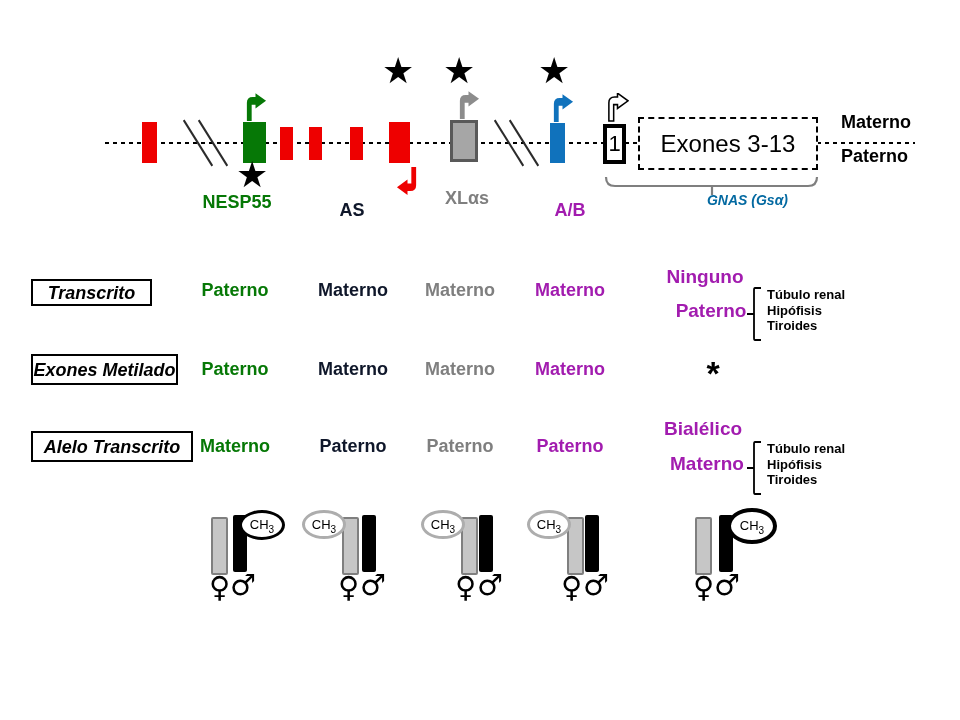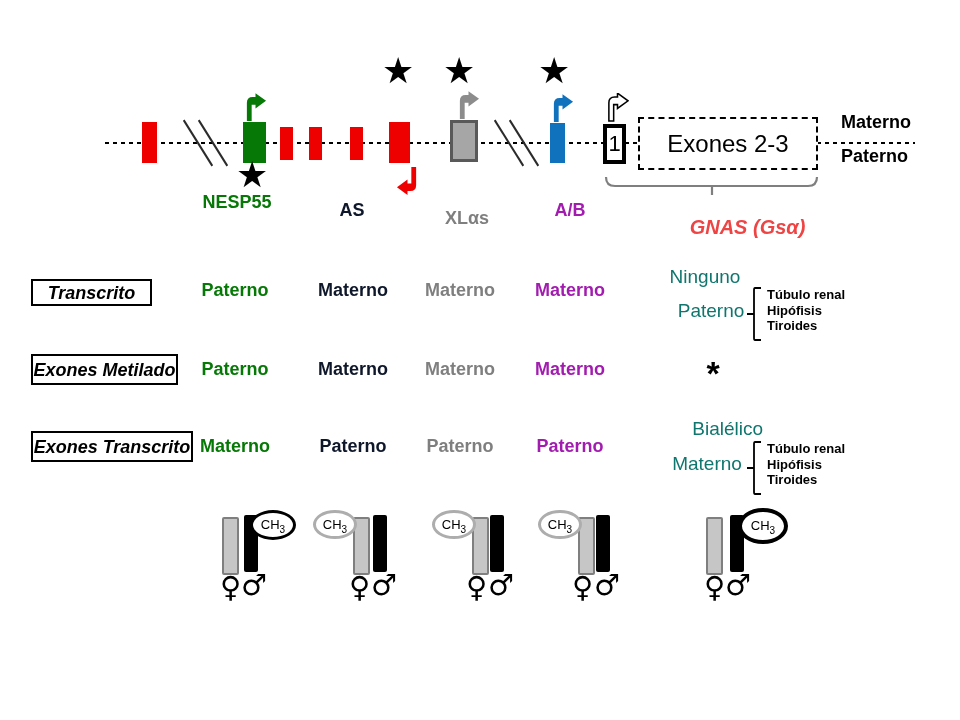--- a/index.html
+++ b/index.html
@@ -16,32 +16,32 @@
   .slash{position:absolute;width:2px;height:54px;background:#2b2b2b;transform:rotate(-32deg);z-index:2;}
   .star{position:absolute;font-size:36px;line-height:36px;color:#000;z-index:3;}
   .flag{position:absolute;z-index:3;}
   .flag.flip{transform:rotate(180deg);}
   .box1{position:absolute;left:603px;top:124px;width:23px;height:40px;border:4px solid #000;background:#fff;
     box-sizing:border-box;z-index:2;text-align:center;font-size:22px;line-height:32px;color:#000;}
   .exones{position:absolute;left:638px;top:117px;width:180px;height:53px;border:2px dashed #000;background:#fff;
     box-sizing:border-box;z-index:2;text-align:center;font-size:24px;line-height:50px;color:#000;}
   .linelabel{position:absolute;width:90px;font-size:18px;font-weight:bold;color:#000;z-index:3;}
   .genelabel{position:absolute;width:110px;text-align:center;font-size:18px;font-weight:bold;}
-  .gnaslabel{position:absolute;left:645px;top:216px;width:205px;text-align:center;font-size:20px;
-    font-weight:bold;font-style:italic;color:#ef4444;}
+  .gnaslabel{position:absolute;left:645px;top:192px;width:205px;text-align:center;font-size:14px;
+    font-weight:bold;font-style:italic;color:#0369a1;}
   
   .rowbox{position:absolute;left:31px;border:2px solid #000;box-sizing:border-box;background:#fff;
     text-align:center;font-weight:bold;font-style:italic;font-size:18px;color:#000;}
   .val{position:absolute;width:110px;text-align:center;font-weight:bold;font-size:18px;}
   .c-green{color:#067806;} .c-red{color:#0f172a;} .c-gray{color:#7F7F7F;} .c-blue{color:#a21caf;}
-  .gnascol{position:absolute;width:120px;text-align:center;font-weight:normal;font-size:19px;color:#0f766e;}
+  .gnascol{position:absolute;width:120px;text-align:center;font-weight:bold;font-size:19px;color:#a21caf;}
   .tissue{position:absolute;left:767px;font-weight:bold;font-size:13px;line-height:14px;color:#000;}
   .aster{position:absolute;left:653px;top:354px;width:120px;text-align:center;font-weight:bold;font-size:34px;color:#000;}
   
-  .chrom{position:absolute;width:120px;height:100px;margin-left:11px;}
+  .chrom{position:absolute;width:120px;height:100px;}
   .gbar{position:absolute;width:13px;height:54px;background:#C6C6C6;border:2px solid #7F7F7F;
     box-sizing:content-box;border-radius:2px;}
   .bbar{position:absolute;width:14px;height:57px;background:#000;border-radius:2px;}
   .ch3{position:absolute;border-radius:50%;background:#fff;text-align:center;font-size:13px;color:#000;z-index:4;}
   .ch3 sub{font-size:10px;}
   .ch3.dark{border:3px solid #000;width:40px;height:24px;line-height:24px;}
   .ch3.lite{border:3px solid #ADADAD;width:38px;height:23px;line-height:23px;}
   .sym{position:absolute;font-size:29px;line-height:30px;color:#000;font-family:"DejaVu Sans",sans-serif;}
 </style>
 </head>
@@ -84,29 +84,29 @@
 <div class="exon blue" style="left:550px;top:123px;width:15px;height:40px;"></div>
 <svg class="flag" style="left:551px;top:94px;" width="23" height="29" viewBox="0 0 24 30">
   <path d="M3 29 V10 Q3 4 9 4 H12 V0 L23 8 L12 16 V12 H8 V29 Z" fill="#1072BC"></path>
 </svg>
 <span class="star" style="left:538px;top:53px;">★</span>
 
 <svg class="flag" style="left:606px;top:93px;" width="23" height="29" viewBox="0 0 24 30">
   <path d="M3 29 V10 Q3 4 9 4 H12 V0 L23 8 L12 16 V12 H8 V29 Z" fill="#fff" stroke="#000" stroke-width="1.6"></path>
 </svg>
 <div class="box1">1</div>
-<div class="exones">Exones 2-3</div>
+<div class="exones">Exones 3-13</div>
 
 <svg class="abs" style="left:604px;top:177px;z-index:3;" width="216" height="22" viewBox="0 0 216 22">
   <path d="M2 0 Q2 9 11 9 H204 Q213 9 213 0 M108 9 V18" fill="none" stroke="#7F7F7F" stroke-width="2.2"></path>
 </svg>
 
 <span class="genelabel c-green" style="left:182px;top:192px;">NESP55</span>
 <span class="genelabel c-red" style="left:297px;top:200px;">AS</span>
-<span class="genelabel c-gray" style="left:412px;top:208px;">XLαs</span>
+<span class="genelabel c-gray" style="left:412px;top:188px;">XLαs</span>
 <span class="genelabel c-blue" style="left:515px;top:200px;">A/B</span>
 <span class="gnaslabel">GNAS (Gsα)</span>
 
 <div class="rowbox" style="top:279px;width:121px;height:27px;line-height:25px;">Transcrito</div>
 <span class="val c-green" style="left:180px;top:280px;">Paterno</span>
 <span class="val c-red" style="left:298px;top:280px;">Materno</span>
 <span class="val c-gray" style="left:405px;top:280px;">Materno</span>
 <span class="val c-blue" style="left:515px;top:280px;">Materno</span>
 
 <span class="gnascol" style="left:645px;top:266px;">Ninguno</span>
@@ -118,27 +118,27 @@
 <span class="tissue" style="top:304px;">Hipófisis</span>
 <span class="tissue" style="top:319px;">Tiroides</span>
 
 <div class="rowbox" style="top:354px;width:147px;height:31px;line-height:29px;">Exones Metilado</div>
 <span class="val c-green" style="left:180px;top:359px;">Paterno</span>
 <span class="val c-red" style="left:298px;top:359px;">Materno</span>
 <span class="val c-gray" style="left:405px;top:359px;">Materno</span>
 <span class="val c-blue" style="left:515px;top:359px;">Materno</span>
 <span class="aster">*</span>
 
-<div class="rowbox" style="top:431px;width:162px;height:31px;line-height:29px;">Exones Transcrito</div>
+<div class="rowbox" style="top:431px;width:162px;height:31px;line-height:29px;">Alelo Transcrito</div>
 <span class="val c-green" style="left:180px;top:436px;">Materno</span>
 <span class="val c-red" style="left:298px;top:436px;">Paterno</span>
 <span class="val c-gray" style="left:405px;top:436px;">Paterno</span>
 <span class="val c-blue" style="left:515px;top:436px;">Paterno</span>
 
-<span class="gnascol" style="left:643px;top:418px;text-align:right;">Bialélico</span>
+<span class="gnascol" style="left:643px;top:418px;">Bialélico</span>
 <span class="gnascol" style="left:647px;top:453px;">Materno</span>
 <svg class="abs" style="left:747px;top:441px;" width="17" height="54" viewBox="0 0 17 54">
   <path d="M14 1 H8 Q7 1 7 3 V51 Q7 53 8 53 H14 M0 27 H7" fill="none" stroke="#000" stroke-width="1.8"></path>
 </svg>
 <span class="tissue" style="top:442px;">Túbulo renal</span>
 <span class="tissue" style="top:458px;">Hipófisis</span>
 <span class="tissue" style="top:473px;">Tiroides</span>
 
 <div class="chrom" style="left:211px;top:508px;">
   <div class="gbar" style="left:0px;top:9px;"></div>

